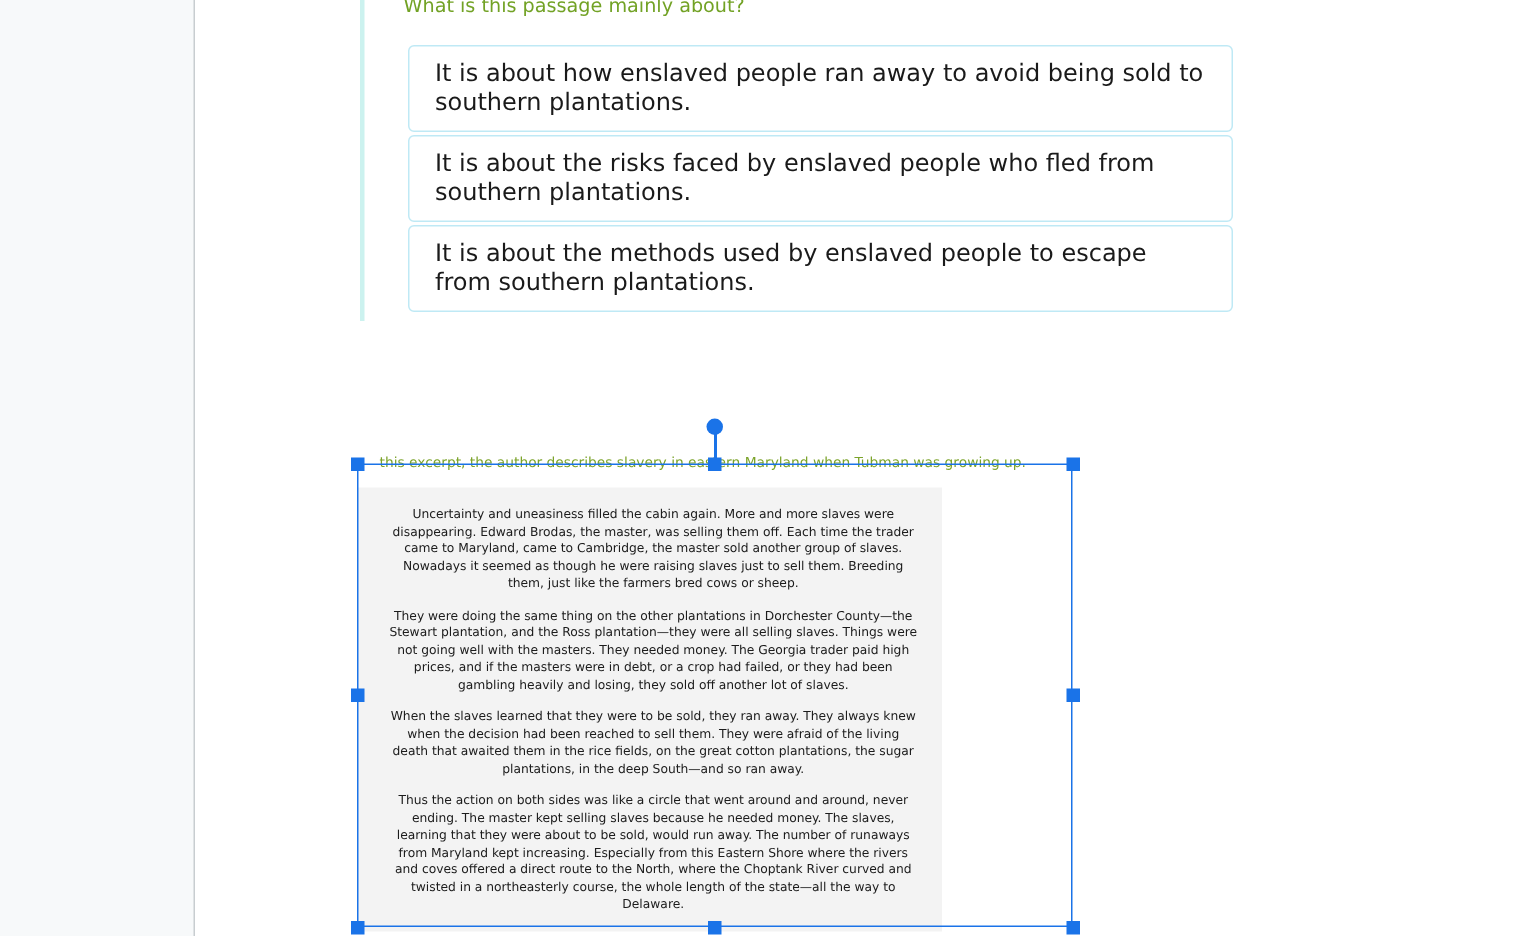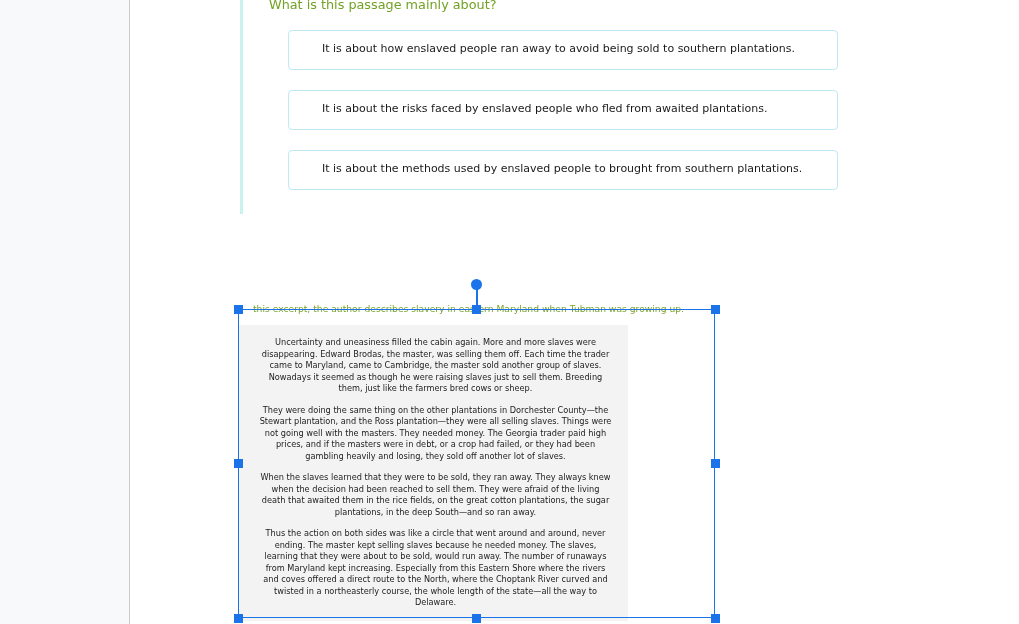--- a/index.html
+++ b/index.html
@@ -63,25 +63,24 @@
   }
 
   .answer-choice {
     position: absolute;
     left: 32px;
     width: 550px;
     box-sizing: border-box;
     border: 1px solid #bfe9f5;
     border-radius: 4px;
     background: #ffffff;
-    padding: 9px 17px 10px 33px;
-    font-size: 11px;
+    padding: 9px 17px 10px 17px;
+    font-size: 16px;
     line-height: 18.5px;
     color: #1a1a1a;
-    margin-left: 16px;
   }
   #answer-choice-0 { top: 30px; }
   #answer-choice-1 { top: 90px; }
   #answer-choice-2 { top: 150px; }
 
   
   #passage-object {
     position: absolute;
     left: 107px;   
     top: 309px;
@@ -173,23 +172,23 @@
 <div id="sidebar-rail"></div>
 
 <div id="content-canvas">
 
   <div id="question-block">
     <div id="question-accent-bar"></div>
     <div id="question-prompt">What is this passage mainly about?</div>
 
     <div class="answer-choice" id="answer-choice-0">It is about how enslaved people ran away to avoid being sold to southern plantations.</div>
 
-    <div class="answer-choice" id="answer-choice-1">It is about the risks faced by enslaved people who fled from awaited plantations.</div>
-
-    <div class="answer-choice" id="answer-choice-2">It is about the methods used by enslaved people to brought from southern plantations.</div>
+    <div class="answer-choice" id="answer-choice-1">It is about the risks faced by enslaved people who fled from southern plantations.</div>
+
+    <div class="answer-choice" id="answer-choice-2">It is about the methods used by enslaved people to escape from southern plantations.</div>
   </div>
 
   <div id="passage-object">
 
     <div id="passage-intro-line">this excerpt, the author describes slavery in eastern Maryland when Tubman was growing up.</div>
 
     <div id="passage-body">
       <p>Uncertainty and uneasiness filled the cabin again. More and more slaves were disappearing. Edward Brodas, the master, was selling them off. Each time the trader came to Maryland, came to Cambridge, the master sold another group of slaves. Nowadays it seemed as though he were raising slaves just to sell them. Breeding them, just like the farmers bred cows or sheep.</p>
       <p>They were doing the same thing on the other plantations in Dorchester County—the Stewart plantation, and the Ross plantation—they were all selling slaves. Things were not going well with the masters. They needed money. The Georgia trader paid high prices, and if the masters were in debt, or a crop had failed, or they had been gambling heavily and losing, they sold off another lot of slaves.</p>
       <p>When the slaves learned that they were to be sold, they ran away. They always knew when the decision had been reached to sell them. They were afraid of the living death that awaited them in the rice fields, on the great cotton plantations, the sugar plantations, in the deep South—and so ran away.</p>

